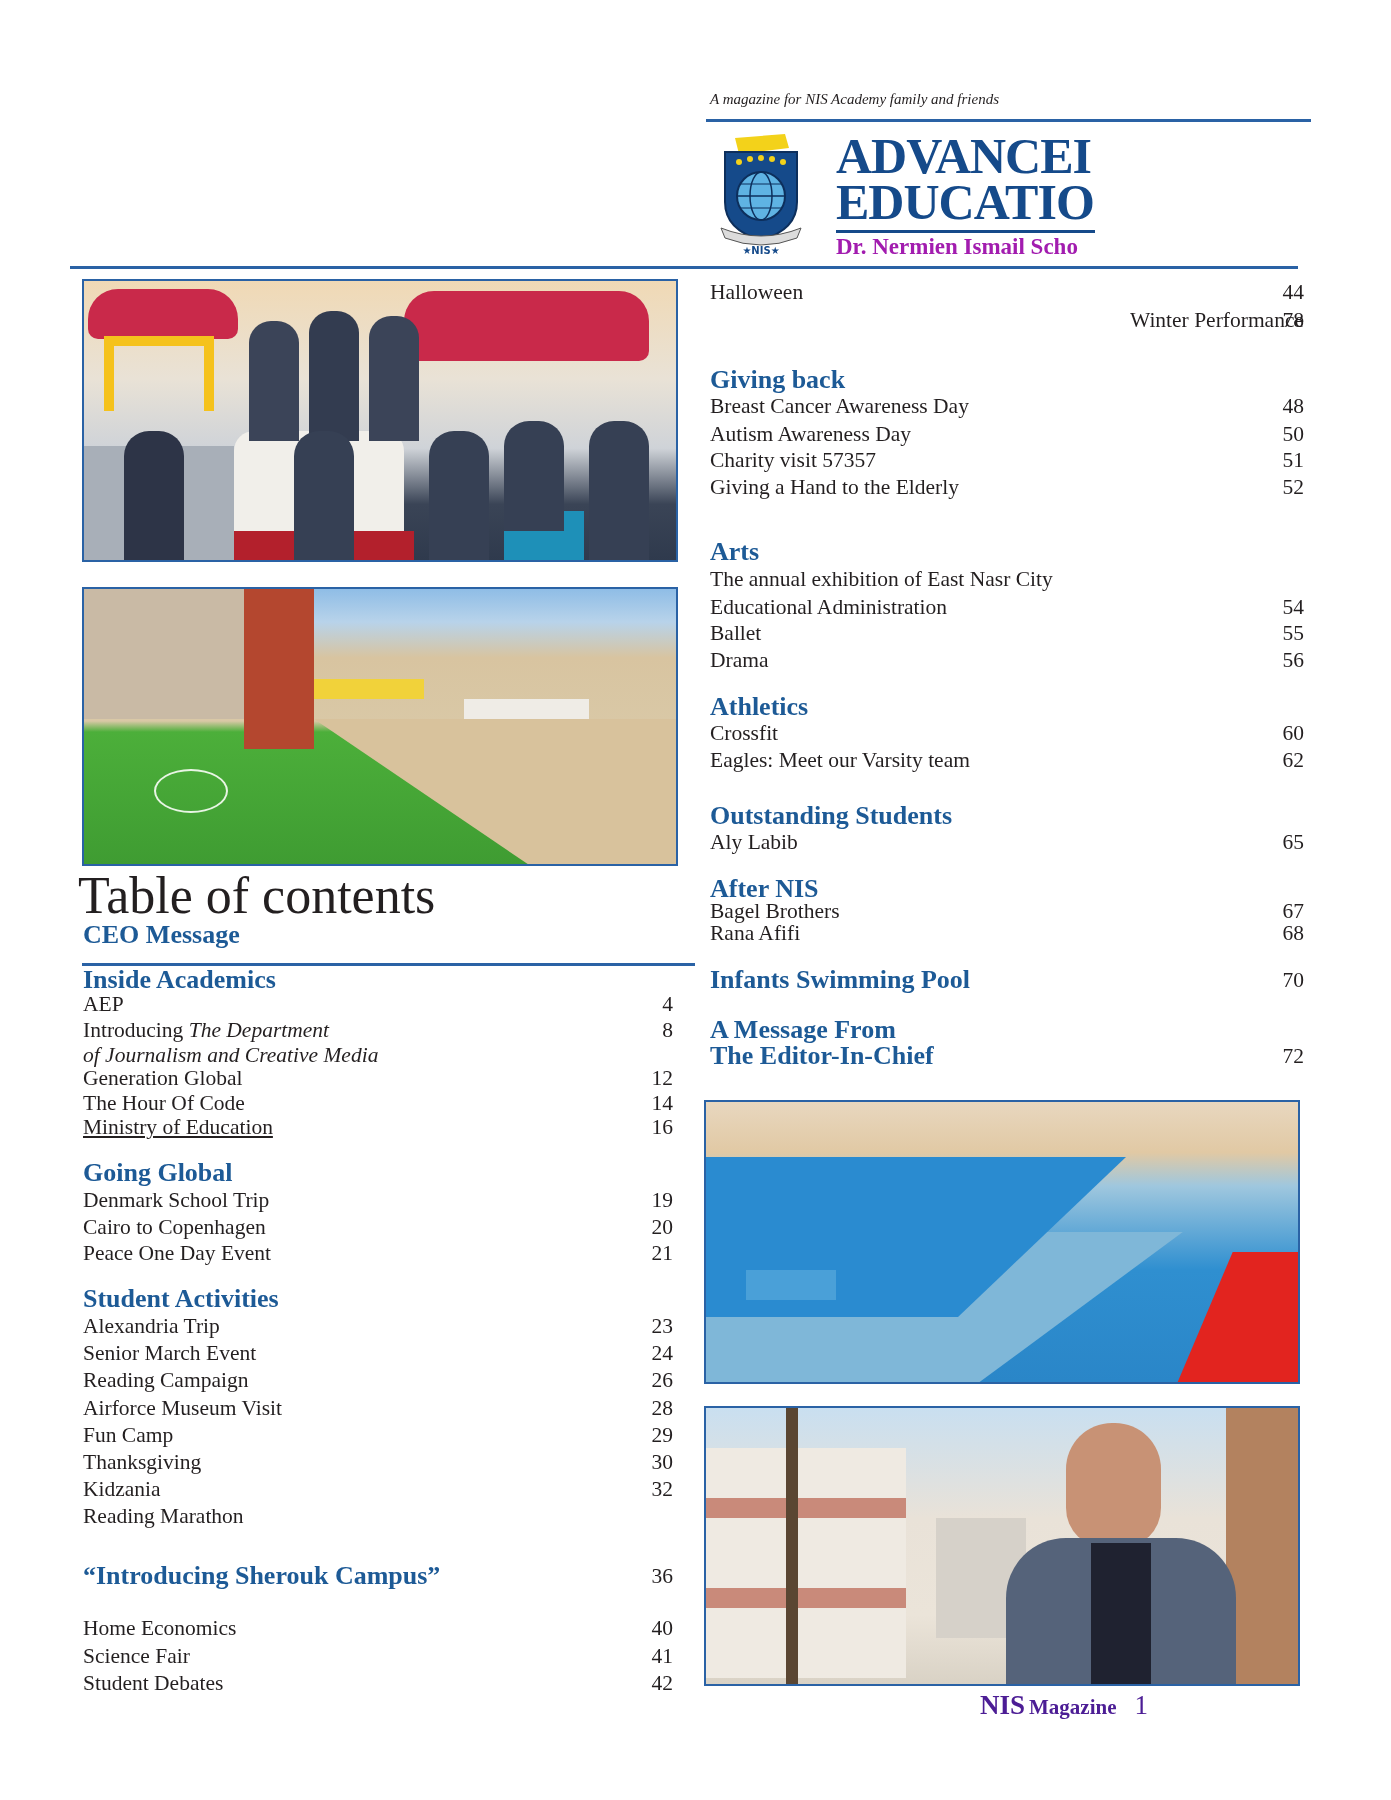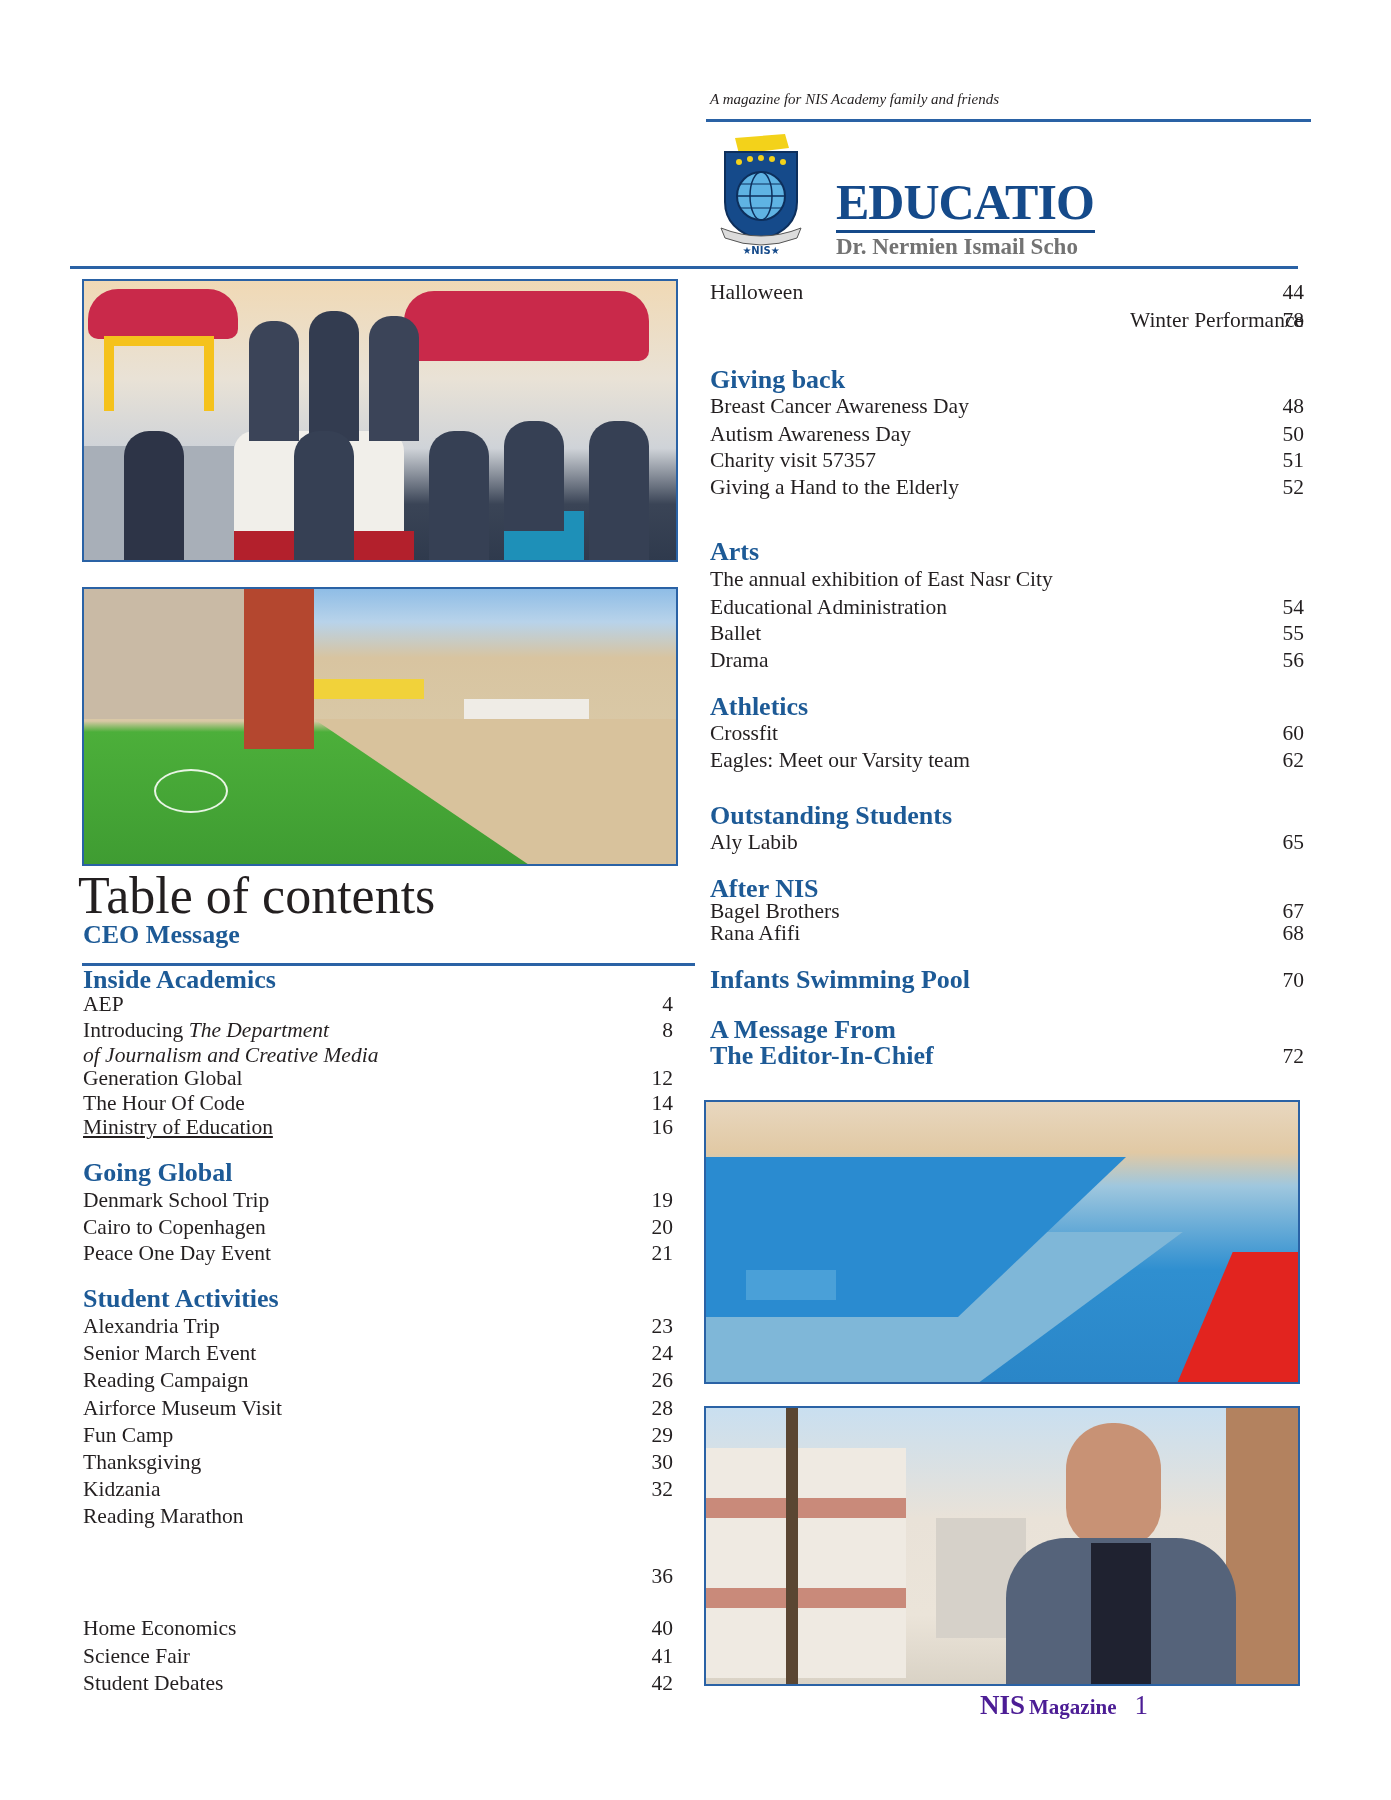--- a/index.html
+++ b/index.html
@@ -19,21 +19,21 @@
   .footer { position:absolute; left:980px; top:1690px; white-space:nowrap; color:#4c1d95; }
   .footer .b { font-size:27px; font-weight:bold; }
   .footer .m { font-size:21px; font-weight:bold; }
   .footer .p { font-size:27px; margin-left:14px; }
   
   .logo { position:absolute; left:711px; top:128px; width:384px; height:134px; overflow:hidden; }
   .crest { position:absolute; left:4px; top:4px; width:92px; height:124px; }
   .logo-l1, .logo-l2 { position:absolute; left:125px; font-family:"Liberation Serif",serif; font-weight:bold; color:#154a8a; font-size:50px; line-height:44px; white-space:nowrap; letter-spacing:-1px; }
   .logo-l1 { top:6px; } .logo-l2 { top:52px; }
   .logo-rule { position:absolute; left:125px; top:102px; width:260px; height:3px; background:#154a8a; }
-  .logo-l3 { position:absolute; left:125px; top:106px; font-weight:bold; color:#737373; font-size:23px; line-height:26px; white-space:nowrap; }
+  .logo-l3 { position:absolute; left:125px; top:106px; font-weight:bold; color:#a21caf; font-size:23px; line-height:26px; white-space:nowrap; }
 </style>
 </head>
 <body>
 
 <div class="abs tagline" style="left:710px; top:91px;">A magazine for NIS Academy family and friends</div>
 <div class="rule" style="left:706px; top:119px; width:605px;"></div>
 
 <div class="logo">
   <svg class="crest" viewBox="0 0 92 124">
     <polygon points="20,6 70,2 74,16 24,22" fill="#f3d21a"></polygon>
@@ -46,20 +46,21 @@
         <circle cx="68" cy="30" r="3"></circle>
     </g>
     <circle cx="46" cy="64" r="24" fill="#5fb3e3" stroke="#0d2f5c" stroke-width="2"></circle>
     <ellipse cx="46" cy="64" rx="11" ry="24" fill="none" stroke="#0d2f5c" stroke-width="1.5"></ellipse>
     <line x1="22" y1="64" x2="70" y2="64" stroke="#0d2f5c" stroke-width="1.5"></line>
     <line x1="26" y1="52" x2="66" y2="52" stroke="#0d2f5c" stroke-width="1"></line>
     <line x1="26" y1="76" x2="66" y2="76" stroke="#0d2f5c" stroke-width="1"></line>
     <path d="M6,96 Q46,112 86,96 L82,106 Q46,120 10,106 Z" fill="#dcdcdc" stroke="#555" stroke-width="1"></path>
     <text x="46" y="122" text-anchor="middle" font-size="10" font-weight="bold" fill="#154a8a" font-family="DejaVu Sans, sans-serif">★NIS★</text>
   </svg>
+  <div class="logo-l1">ADVANCEI</div>
   <div class="logo-l2">EDUCATIOI</div>
   <div class="logo-rule"></div>
   <div class="logo-l3">Dr. Nermien Ismail Scho</div>
 </div>
 
 <div class="rule" style="left:70px; top:266px; width:1228px;"></div>
 
 <div class="photo" style="left:82px; top:279px; width:596px; height:283px; background:linear-gradient(180deg,#f0d9b5 0%,#e9e2d6 35%,#cfd3d8 60%,#3a4456 80%,#2f3a4d 100%);">
   <div class="abs" style="left:4px; top:8px; width:150px; height:50px; background:#c9294a; border-radius:30px 30px 10px 10px;"></div>
   <div class="abs" style="left:20px; top:55px; width:110px; height:75px; border:10px solid #f5c21c; border-bottom:none; box-sizing:border-box;"></div>
@@ -129,21 +130,21 @@
 <div class="head L" style="top:1284px;"><span>Student Activities</span></div>
 <div class="row L" style="top:1313px;"><span>Alexandria Trip</span><span class="num">23</span></div>
 <div class="row L" style="top:1340px;"><span>Senior March Event</span><span class="num">24</span></div>
 <div class="row L" style="top:1367px;"><span>Reading Campaign</span><span class="num">26</span></div>
 <div class="row L" style="top:1395px;"><span>Airforce Museum Visit</span><span class="num">28</span></div>
 <div class="row L" style="top:1422px;"><span>Fun Camp</span><span class="num">29</span></div>
 <div class="row L" style="top:1449px;"><span>Thanksgiving</span><span class="num">30</span></div>
 <div class="row L" style="top:1476px;"><span>Kidzania</span><span class="num">32</span></div>
 <div class="row L" style="top:1503px;"><span>Reading Marathon</span></div>
 
-<div class="head L" style="top:1561px;"><span class="num">36</span></div>
+<div class="head L" style="top:1561px;"><span>“Introducing Sherouk Campus”</span><span class="num">36</span></div>
 
 <div class="row L" style="top:1615px;"><span>Home Economics</span><span class="num">40</span></div>
 <div class="row L" style="top:1643px;"><span>Science Fair</span><span class="num">41</span></div>
 <div class="row L" style="top:1670px;"><span>Student Debates</span><span class="num">42</span></div>
 
 <div class="row R" style="top:279px;"><span>Halloween</span><span class="num">44</span></div>
 <div class="row R" style="top:307px;text-align:right;"><span>Winter Performance</span><span class="num">78</span></div>
 
 <div class="head R" style="top:365px;"><span>Giving back</span></div>
 <div class="row R" style="top:393px;"><span>Breast Cancer Awareness Day</span><span class="num">48</span></div>

